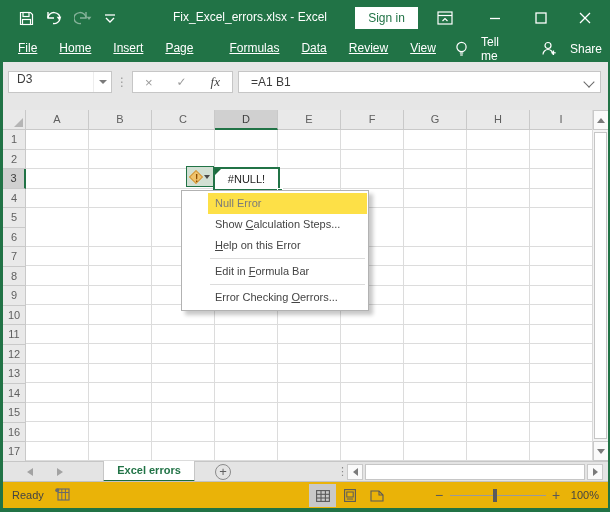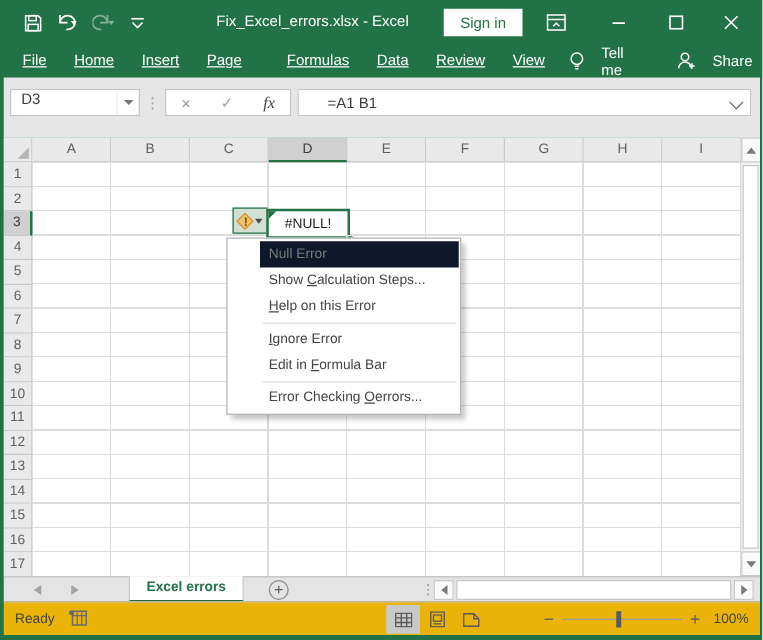--- a/index.html
+++ b/index.html
@@ -24,21 +24,21 @@
   .name-box { position:absolute; left:5px; top:9px; width:104px; height:22px; background:#fff; border:1px solid #c6c6c6; font-size:12px; color:#3c3c3c; display:flex; }
   .name-box .nb-text { padding-left:8px; flex:1; }
   .nb-arrow { width:18px; display:flex; align-items:center; justify-content:center; border-left:1px solid #ededed; height:100%; }
   .tri-down { width:0; height:0; border-left:4px solid transparent; border-right:4px solid transparent; border-top:4px solid #7a7a7a; }
   .dots-sep { position:absolute; left:113px; top:9px; height:22px; line-height:22px; color:#9a9a9a; font-size:12px; font-family:"DejaVu Sans", sans-serif; }
   .fx-group { position:absolute; left:129px; top:9px; width:101px; height:22px; background:#fff; border:1px solid #c6c6c6; display:flex; align-items:center; justify-content:space-around; }
   .fxg-x { color:#9a9a9a; font-size:13px; }
   .fxg-check { color:#9a9a9a; font-size:12px; font-family:"DejaVu Sans", sans-serif; }
   .fxg-fx { font-style:italic; font-family:"Liberation Serif", serif; font-size:13px; color:#444; }
   .formula-input { position:absolute; left:235px; top:9px; right:7px; height:22px; background:#fff; border:1px solid #c6c6c6; font-size:12px; color:#3c3c3c; display:flex; align-items:center; }
-  .formula-input .f-text { padding-left:23px; flex:1; }
+  .formula-input .f-text { padding-left:12px; flex:1; }
   .f-chevron { width:14px; height:14px; position:relative; margin-right:4px; }
   .f-chevron::before { content:""; position:absolute; left:3px; top:3px; width:7px; height:7px; border-right:1.5px solid #6a6a6a; border-bottom:1.5px solid #6a6a6a; transform:rotate(45deg); }
 
   
   .sheet { position:absolute; top:110px; left:3px; right:2px; bottom:51px; background:#fff; overflow:hidden; }
   .corner { position:absolute; left:0; top:0; width:23px; height:20px; background:#e9e9e9; border-right:1px solid #c9c9c9; border-bottom:1px solid #c9c9c9; }
   .corner::after { content:""; position:absolute; right:2px; bottom:2px; width:0; height:0; border-left:9px solid transparent; border-bottom:9px solid #b5b5b5; }
   .colheaders { position:absolute; left:23px; top:0; height:20px; display:flex; }
   .colh { width:63px; height:20px; background:#e9e9e9; border-right:1px solid #c9c9c9; border-bottom:1px solid #c9c9c9; font-size:11px; color:#5f5f5f; text-align:center; line-height:19px; }
   .colh.sel { background:#d0d0d0; border-bottom:2px solid #217346; color:#3c3c3c; line-height:18px; }
@@ -63,21 +63,21 @@
   .diamond span { position:absolute; left:0; top:-1px; width:10px; height:10px; transform:rotate(-45deg); color:#8a4a00; font-size:10px; font-weight:bold; text-align:center; line-height:11px; }
   .err-btn .tri-down { border-top-color:#4a4a4a; border-left-width:3.5px; border-right-width:3.5px; }
   .active-cell { position:absolute; left:210px; top:57px; width:67px; height:24px; background:#fff; border:2px solid #217346; font-size:11px; color:#1f1f1f; text-align:center; line-height:20px; }
   .active-cell .err-tri { position:absolute; left:0; top:0; width:0; height:0; border-right:6px solid transparent; border-top:6px solid #1e6b3e; }
   .active-cell .fill-handle { position:absolute; right:-5px; bottom:-5px; width:6px; height:6px; background:#217346; border:1px solid #fff; }
 
   
   .err-menu { position:absolute; left:181px; top:190px; width:188px; background:#fff; border:1px solid #b2b2b2; box-shadow:4px 4px 4px rgba(0,0,0,0.22); padding:2px 0; z-index:10; }
   .menu-item { height:21px; line-height:21px; font-size:11px; color:#444; padding-left:33px; white-space:nowrap; cursor:default; }
   .menu-item .akey { text-decoration:underline; }
-  .menu-item.hl { background:#0f172a; margin:0 1px 0 26px; padding-left:7px; }
+  .menu-item.hl { background:#fde047; margin:0 1px 0 26px; padding-left:7px; }
   .menu-item.disabled { color:#7a7a7a; }
   .menu-sep { height:1px; background:#dcdcdc; margin:2px 3px 2px 28px; }
 
   
   .sheetbar { position:absolute; left:3px; right:2px; bottom:31px; height:20px; background:#e4e4e4; border-top:1px solid #c6c6c6; }
   .nav-tri { position:absolute; top:6px; width:0; height:0; }
   .nav-left { left:24px; border-top:4.5px solid transparent; border-bottom:4.5px solid transparent; border-right:6px solid #a3a3a3; }
   .nav-right { left:54px; border-top:4.5px solid transparent; border-bottom:4.5px solid transparent; border-left:6px solid #a3a3a3; }
   .sheet-tab { position:absolute; left:100px; top:-1px; width:92px; height:21px; background:#fff; border-left:1px solid #c6c6c6; border-right:1px solid #c6c6c6; border-bottom:2px solid #1e6b3e; color:#217346; font-weight:bold; font-size:11px; text-align:center; line-height:19px; }
   .add-sheet { position:absolute; left:212px; top:2px; width:16px; height:16px; border:1px solid #8b8b8b; border-radius:50%; color:#5f5f5f; font-size:13px; line-height:14px; text-align:center; }
@@ -271,21 +271,20 @@
           <span class="tri-down-s"></span>
         </div>
     </div>
   </div>
 
   <div class="err-menu" id="err-menu">
       <div class="menu-item hl disabled"><span>Null Error</span><span class="akey"></span><span></span></div>
       <div class="menu-item"><span>Show </span><span class="akey">C</span><span>alculation Steps...</span></div>
       <div class="menu-item"><span></span><span class="akey">H</span><span>elp on this Error</span></div>
       <div class="menu-sep"></div>
-      <div class="menu-item"><span></span><span class="akey">I</span><span>gnore Error</span></div>
       <div class="menu-item"><span>Edit in </span><span class="akey">F</span><span>ormula Bar</span></div>
       <div class="menu-sep"></div>
       <div class="menu-item"><span>Error Checking </span><span class="akey">O</span><span>errors...</span></div>
     </div>
 
   <div class="sheetbar">
     <span class="nav-tri nav-left"></span>
     <span class="nav-tri nav-right"></span>
     <div class="sheet-tab">Excel errors</div>
     <div class="add-sheet">+</div>

